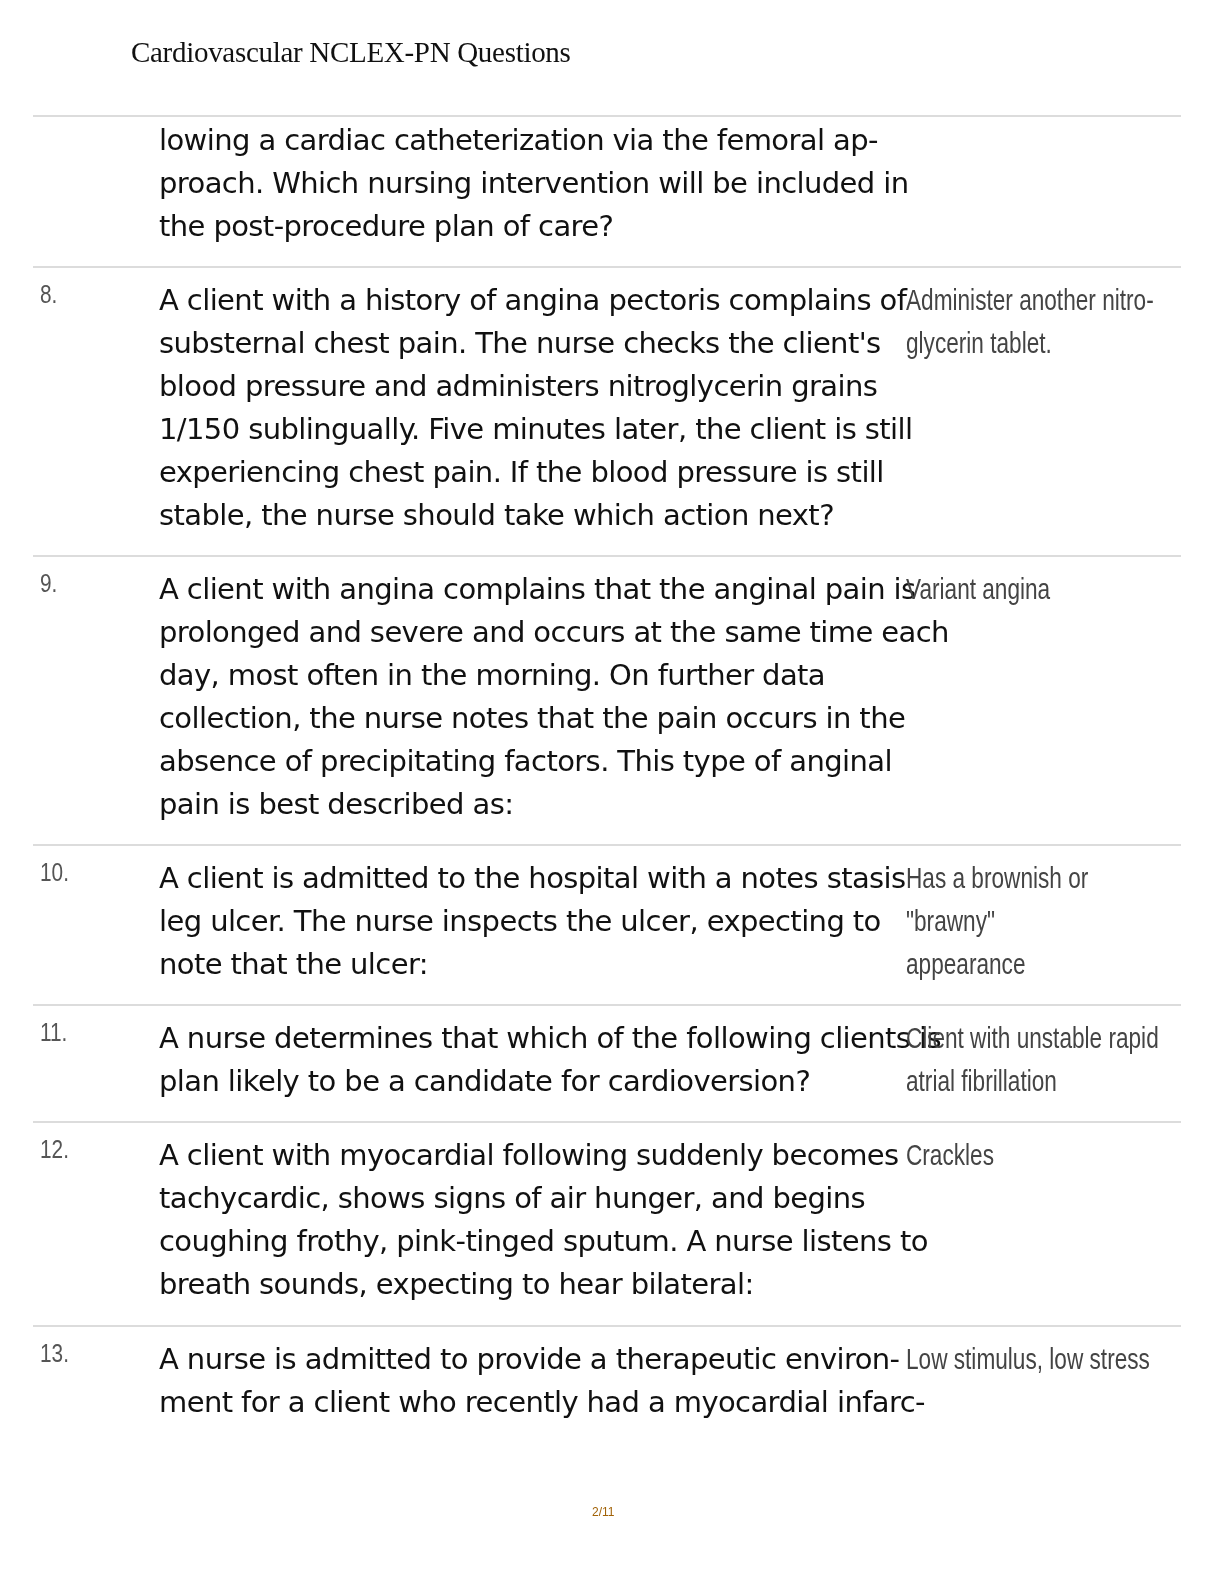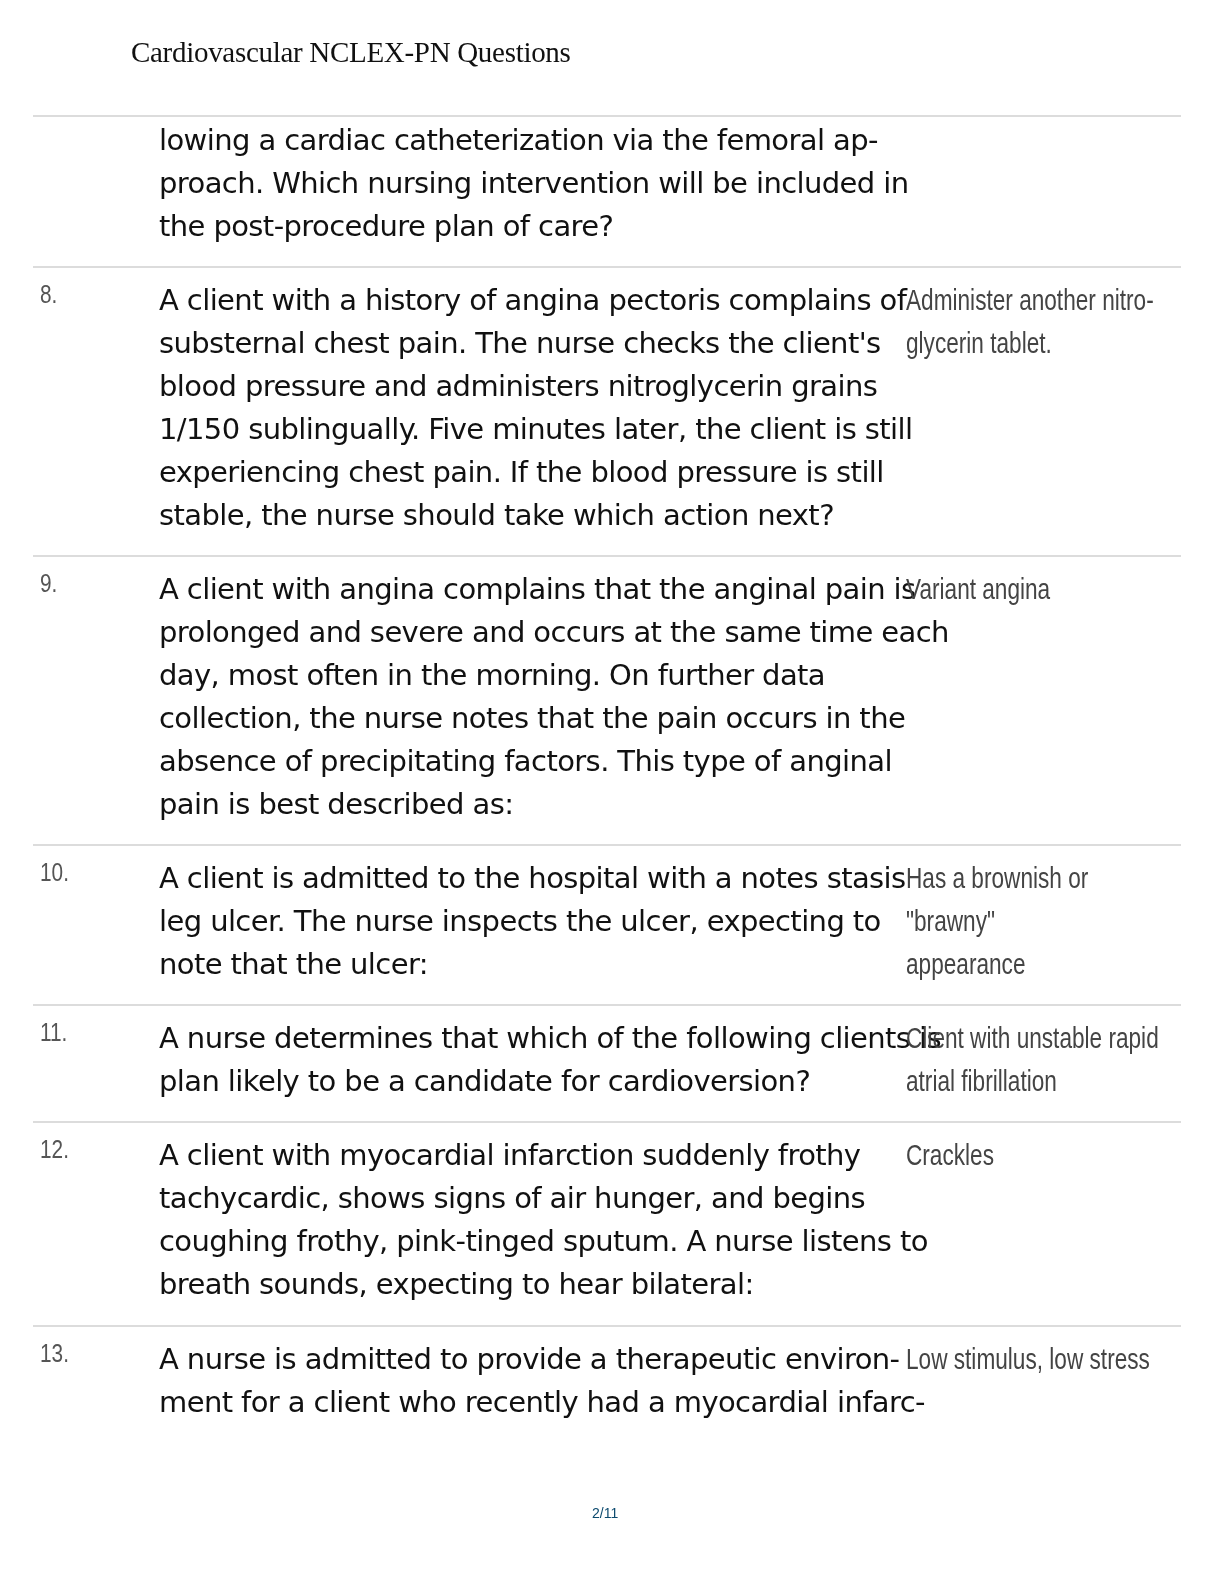--- a/index.html
+++ b/index.html
@@ -22,21 +22,21 @@
     letter-spacing: -0.6px;
     margin-left: 48px;
   }
   .a {
     position: absolute; left: 906px; width: 310px;
     font-family: "Liberation Sans", sans-serif; font-size: 29px; line-height: 43px; color: #444;
     transform: scaleX(0.78); transform-origin: left top; width: 380px;
   }
   .footer {
     position: absolute; left: 592px; top: 1505px;
-    font-family: "Liberation Sans", sans-serif; font-size: 14px; color: #0c4a6e;
+    font-family: "Liberation Sans", sans-serif; font-size: 12px; color: #a16207;
   }
 </style>
 </head>
 <body>
 
 <div class="page-title">Cardiovascular NCLEX-PN Questions</div>
 
 <div class="rule" style="top:115px"></div>
 <div class="q" style="top:119px; white-space:pre-line">lowing a cardiac catheterization via the femoral ap-
 proach. Which nursing intervention will be included in
@@ -66,21 +66,21 @@
 <div class="rule" style="top:1004px"></div>
 <div class="row" style="top:1017px">
   <div class="num">11.</div>
   <div class="q" style="width:790px">A nurse determines that which of the following clients is plan likely to be a candidate for cardioversion?</div>
   <div class="a" style="width:330px">Client with unstable rapid atrial fibrillation</div>
 </div>
 
 <div class="rule" style="top:1121px"></div>
 <div class="row" style="top:1134px">
   <div class="num">12.</div>
-  <div class="q" style="width:790px">A client with myocardial infarction suddenly frothy tachycardic, shows signs of air hunger, and begins coughing frothy, pink-tinged sputum. A nurse listens to breath sounds, expecting to hear bilateral:</div>
+  <div class="q" style="width:790px">A client with myocardial following suddenly becomes tachycardic, shows signs of air hunger, and begins coughing frothy, pink-tinged sputum. A nurse listens to breath sounds, expecting to hear bilateral:</div>
   <div class="a">Crackles</div>
 </div>
 
 <div class="rule" style="top:1325px"></div>
 <div class="row" style="top:1338px">
   <div class="num">13.</div>
   <div class="q" style="width:790px">A nurse is admitted to provide a therapeutic environ-ment for a client who recently had a myocardial infarc-</div>
   <div class="a">Low stimulus, low stress</div>
 </div>
 

